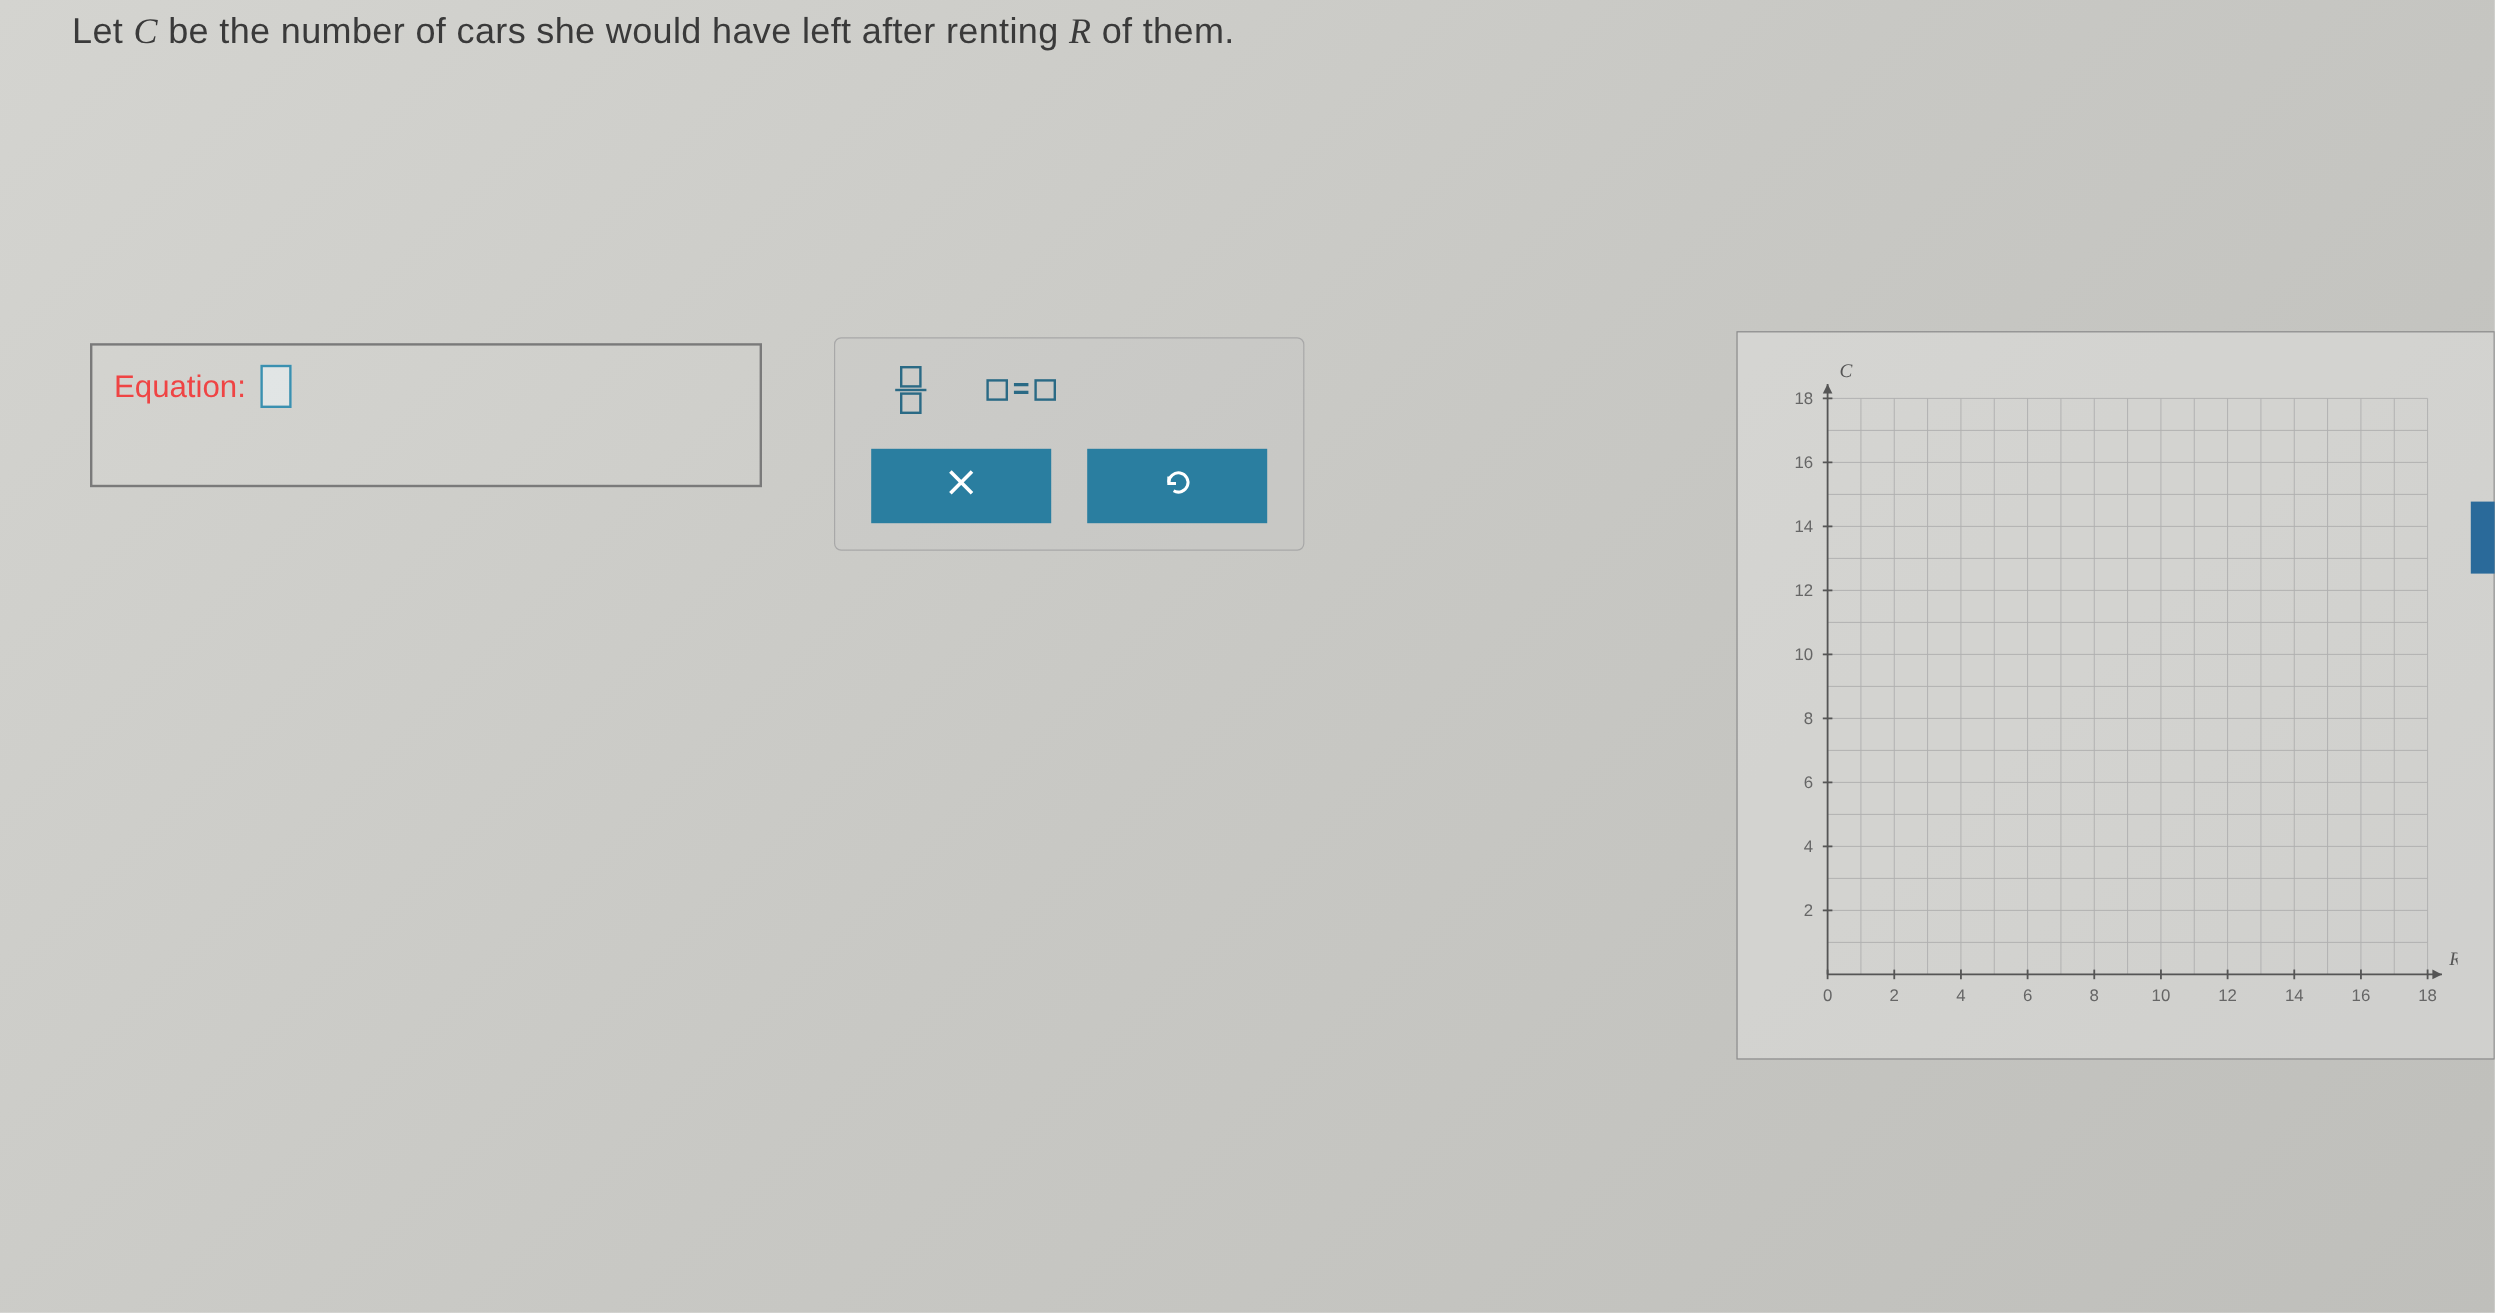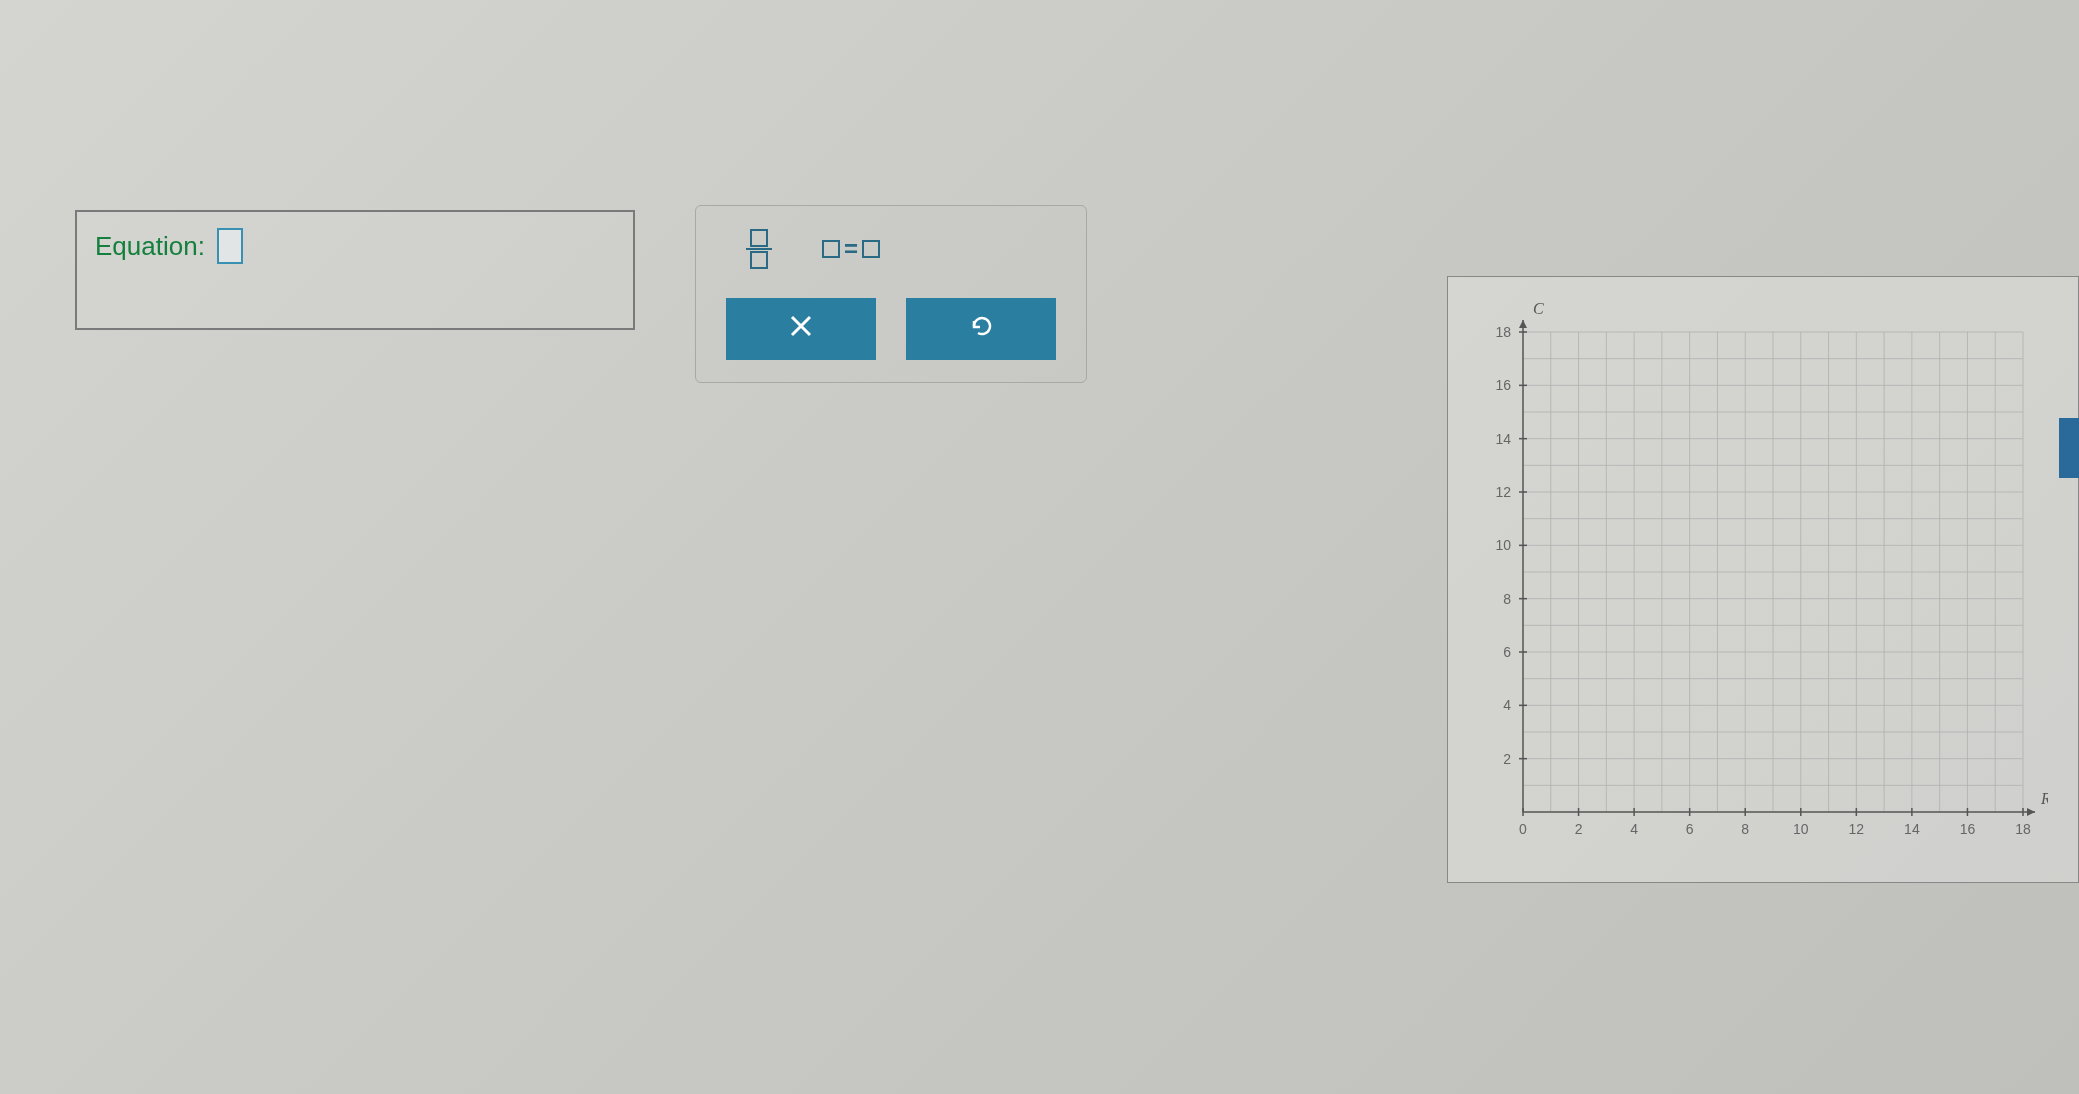--- a/index.html
+++ b/index.html
@@ -42,21 +42,21 @@
     .equation-box {
       border: 2px solid #7a7a7a;
       width: 560px;
       height: 120px;
       padding: 16px 18px;
       background: rgba(255,255,255,0.05);
       margin-top: 170px;
     }
     .equation-label {
       font-size: 26px;
-      color: #15803d;
+      color: #ef4444;
       display: inline-block;
       vertical-align: middle;
     }
     .equation-input {
       display: inline-block;
       width: 26px;
       height: 36px;
       border: 2px solid #3a90b0;
       background: rgba(240,248,252,0.5);
       vertical-align: middle;
@@ -173,20 +173,23 @@
       top: 418px;
       width: 20px;
       height: 60px;
       background: #2a6a9a;
     }
   </style>
 </head>
 <body>
 
 <div class="problem-text">
+  <p class="line">
+    <span>Let </span><span class="mathvar">C</span><span> be the number of cars she would have left after renting </span><span class="mathvar">R</span><span> of them.</span>
+  </p>
 </div>
 
 <div class="content-row">
   <div class="equation-box">
     <span class="equation-label">Equation:</span>
     <span class="equation-input"></span>
   </div>
 
   <div class="toolbox">
     <div class="tool-row">

